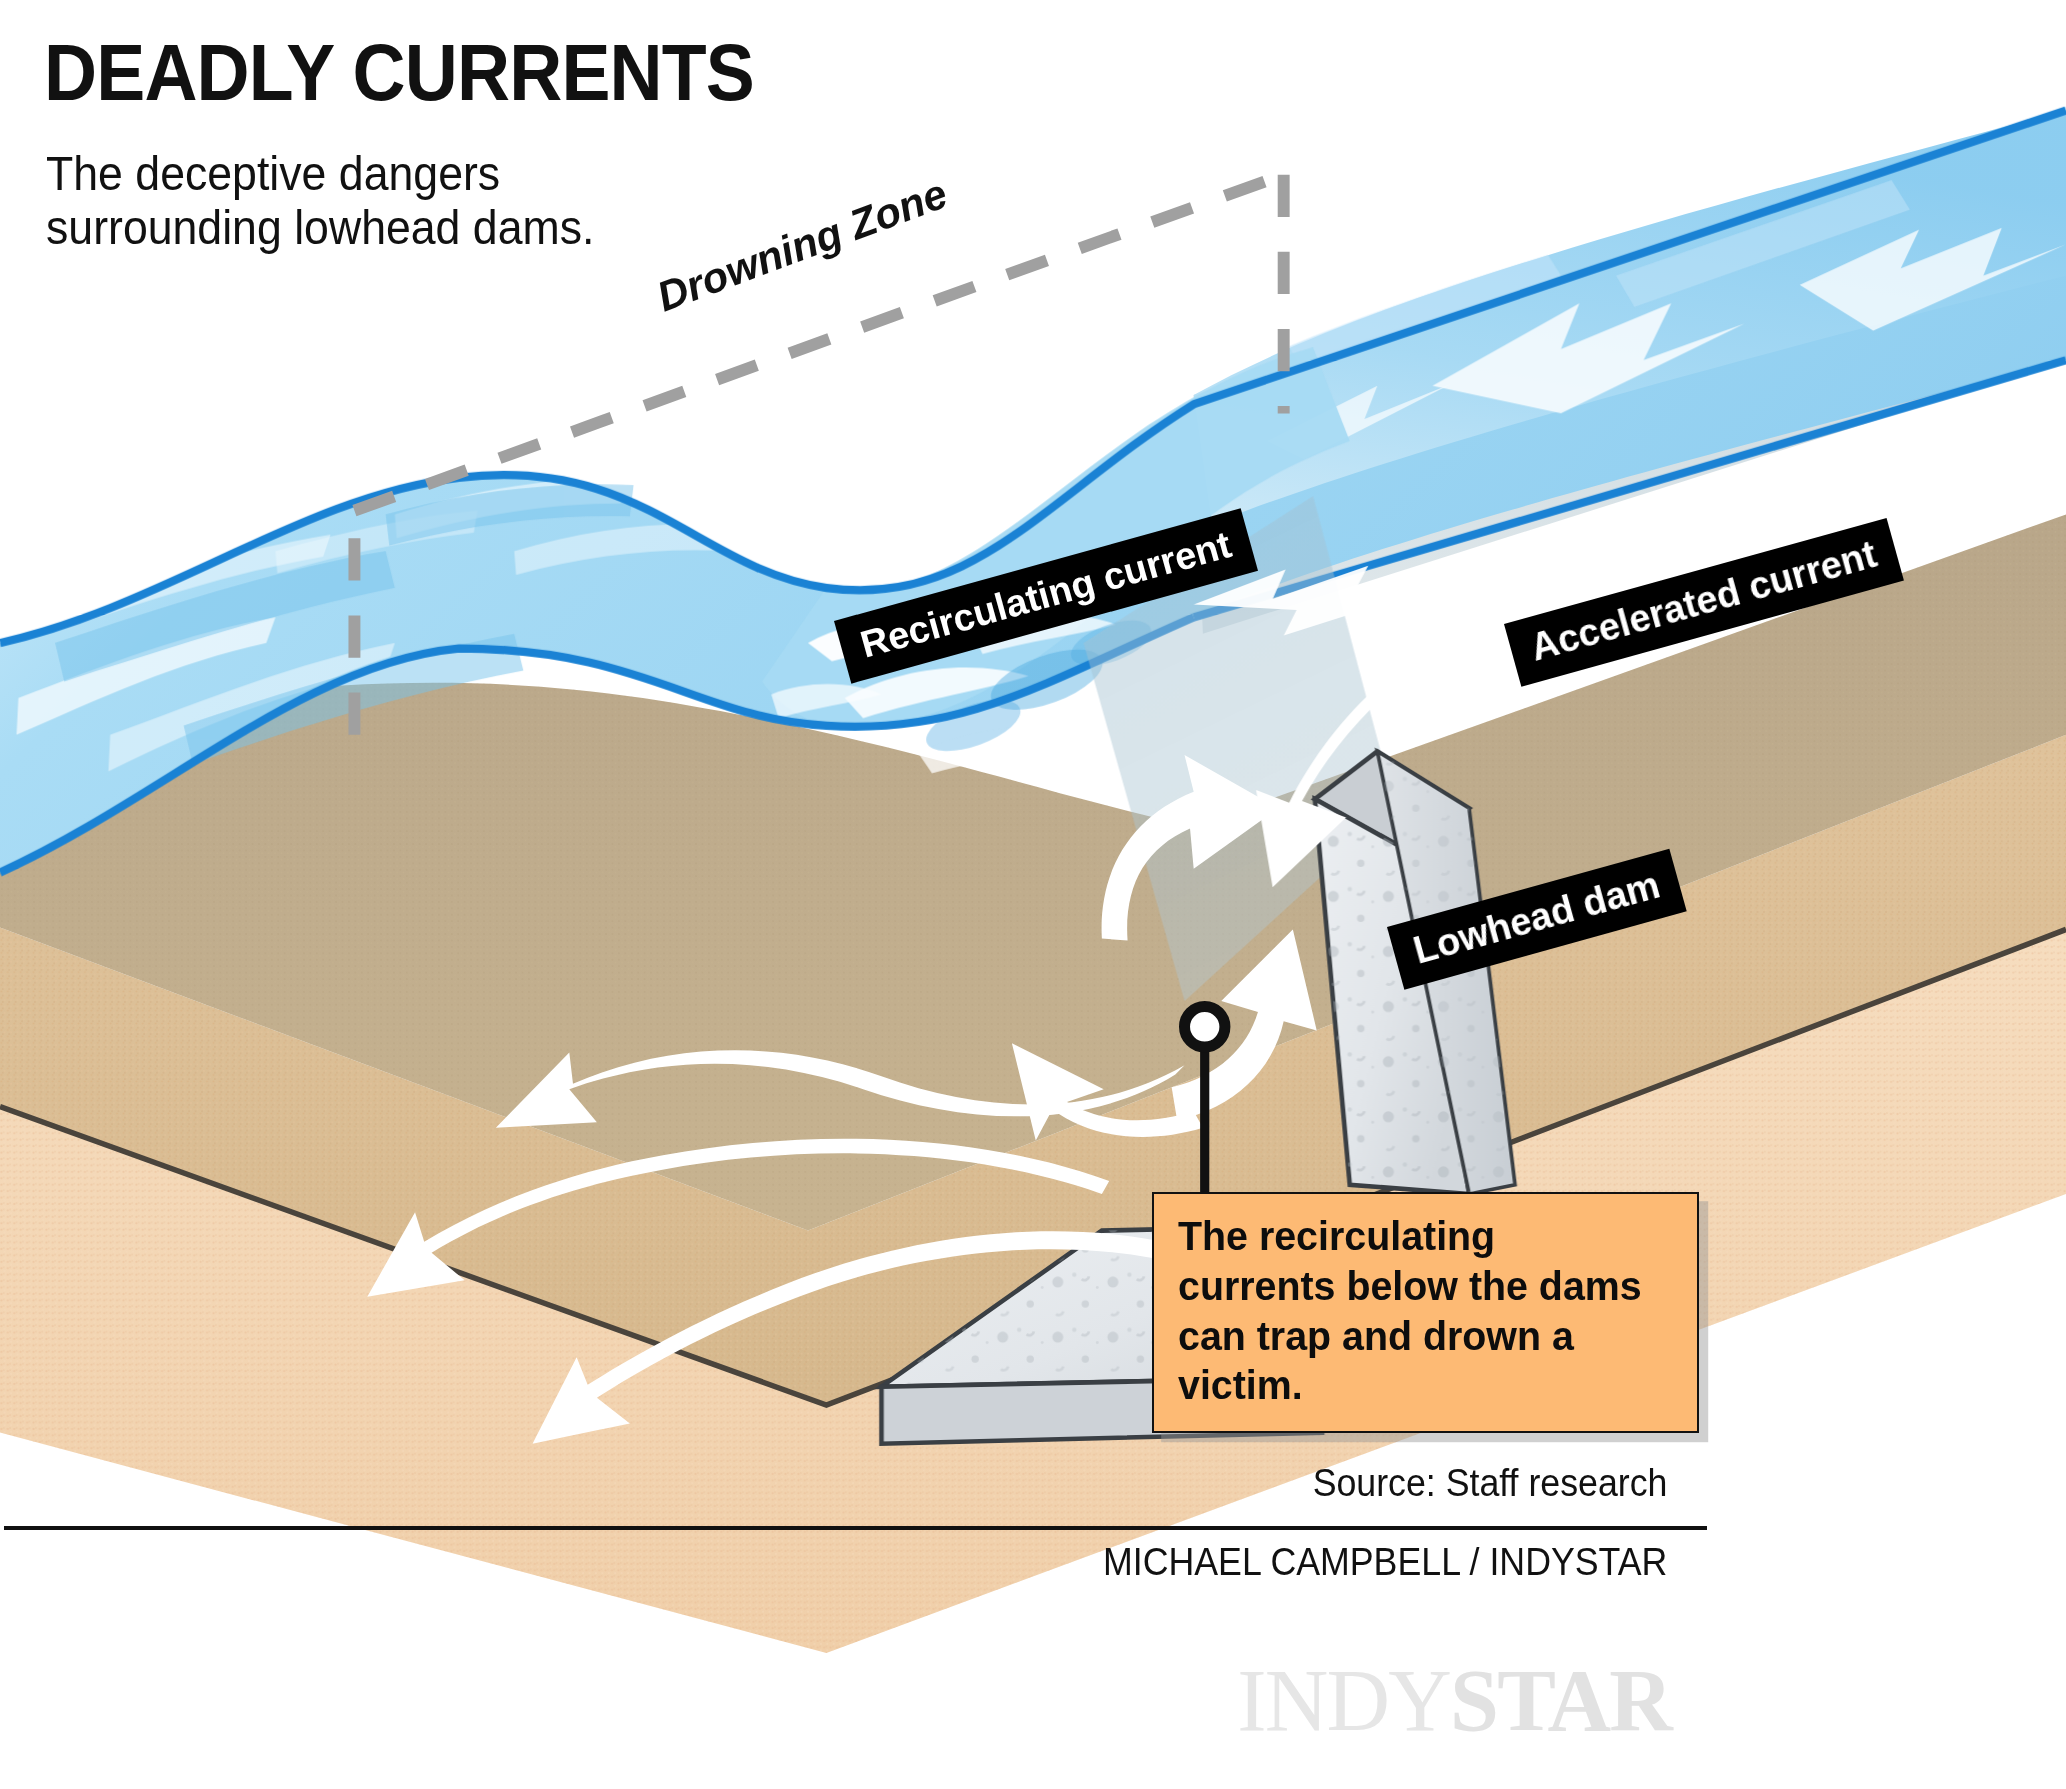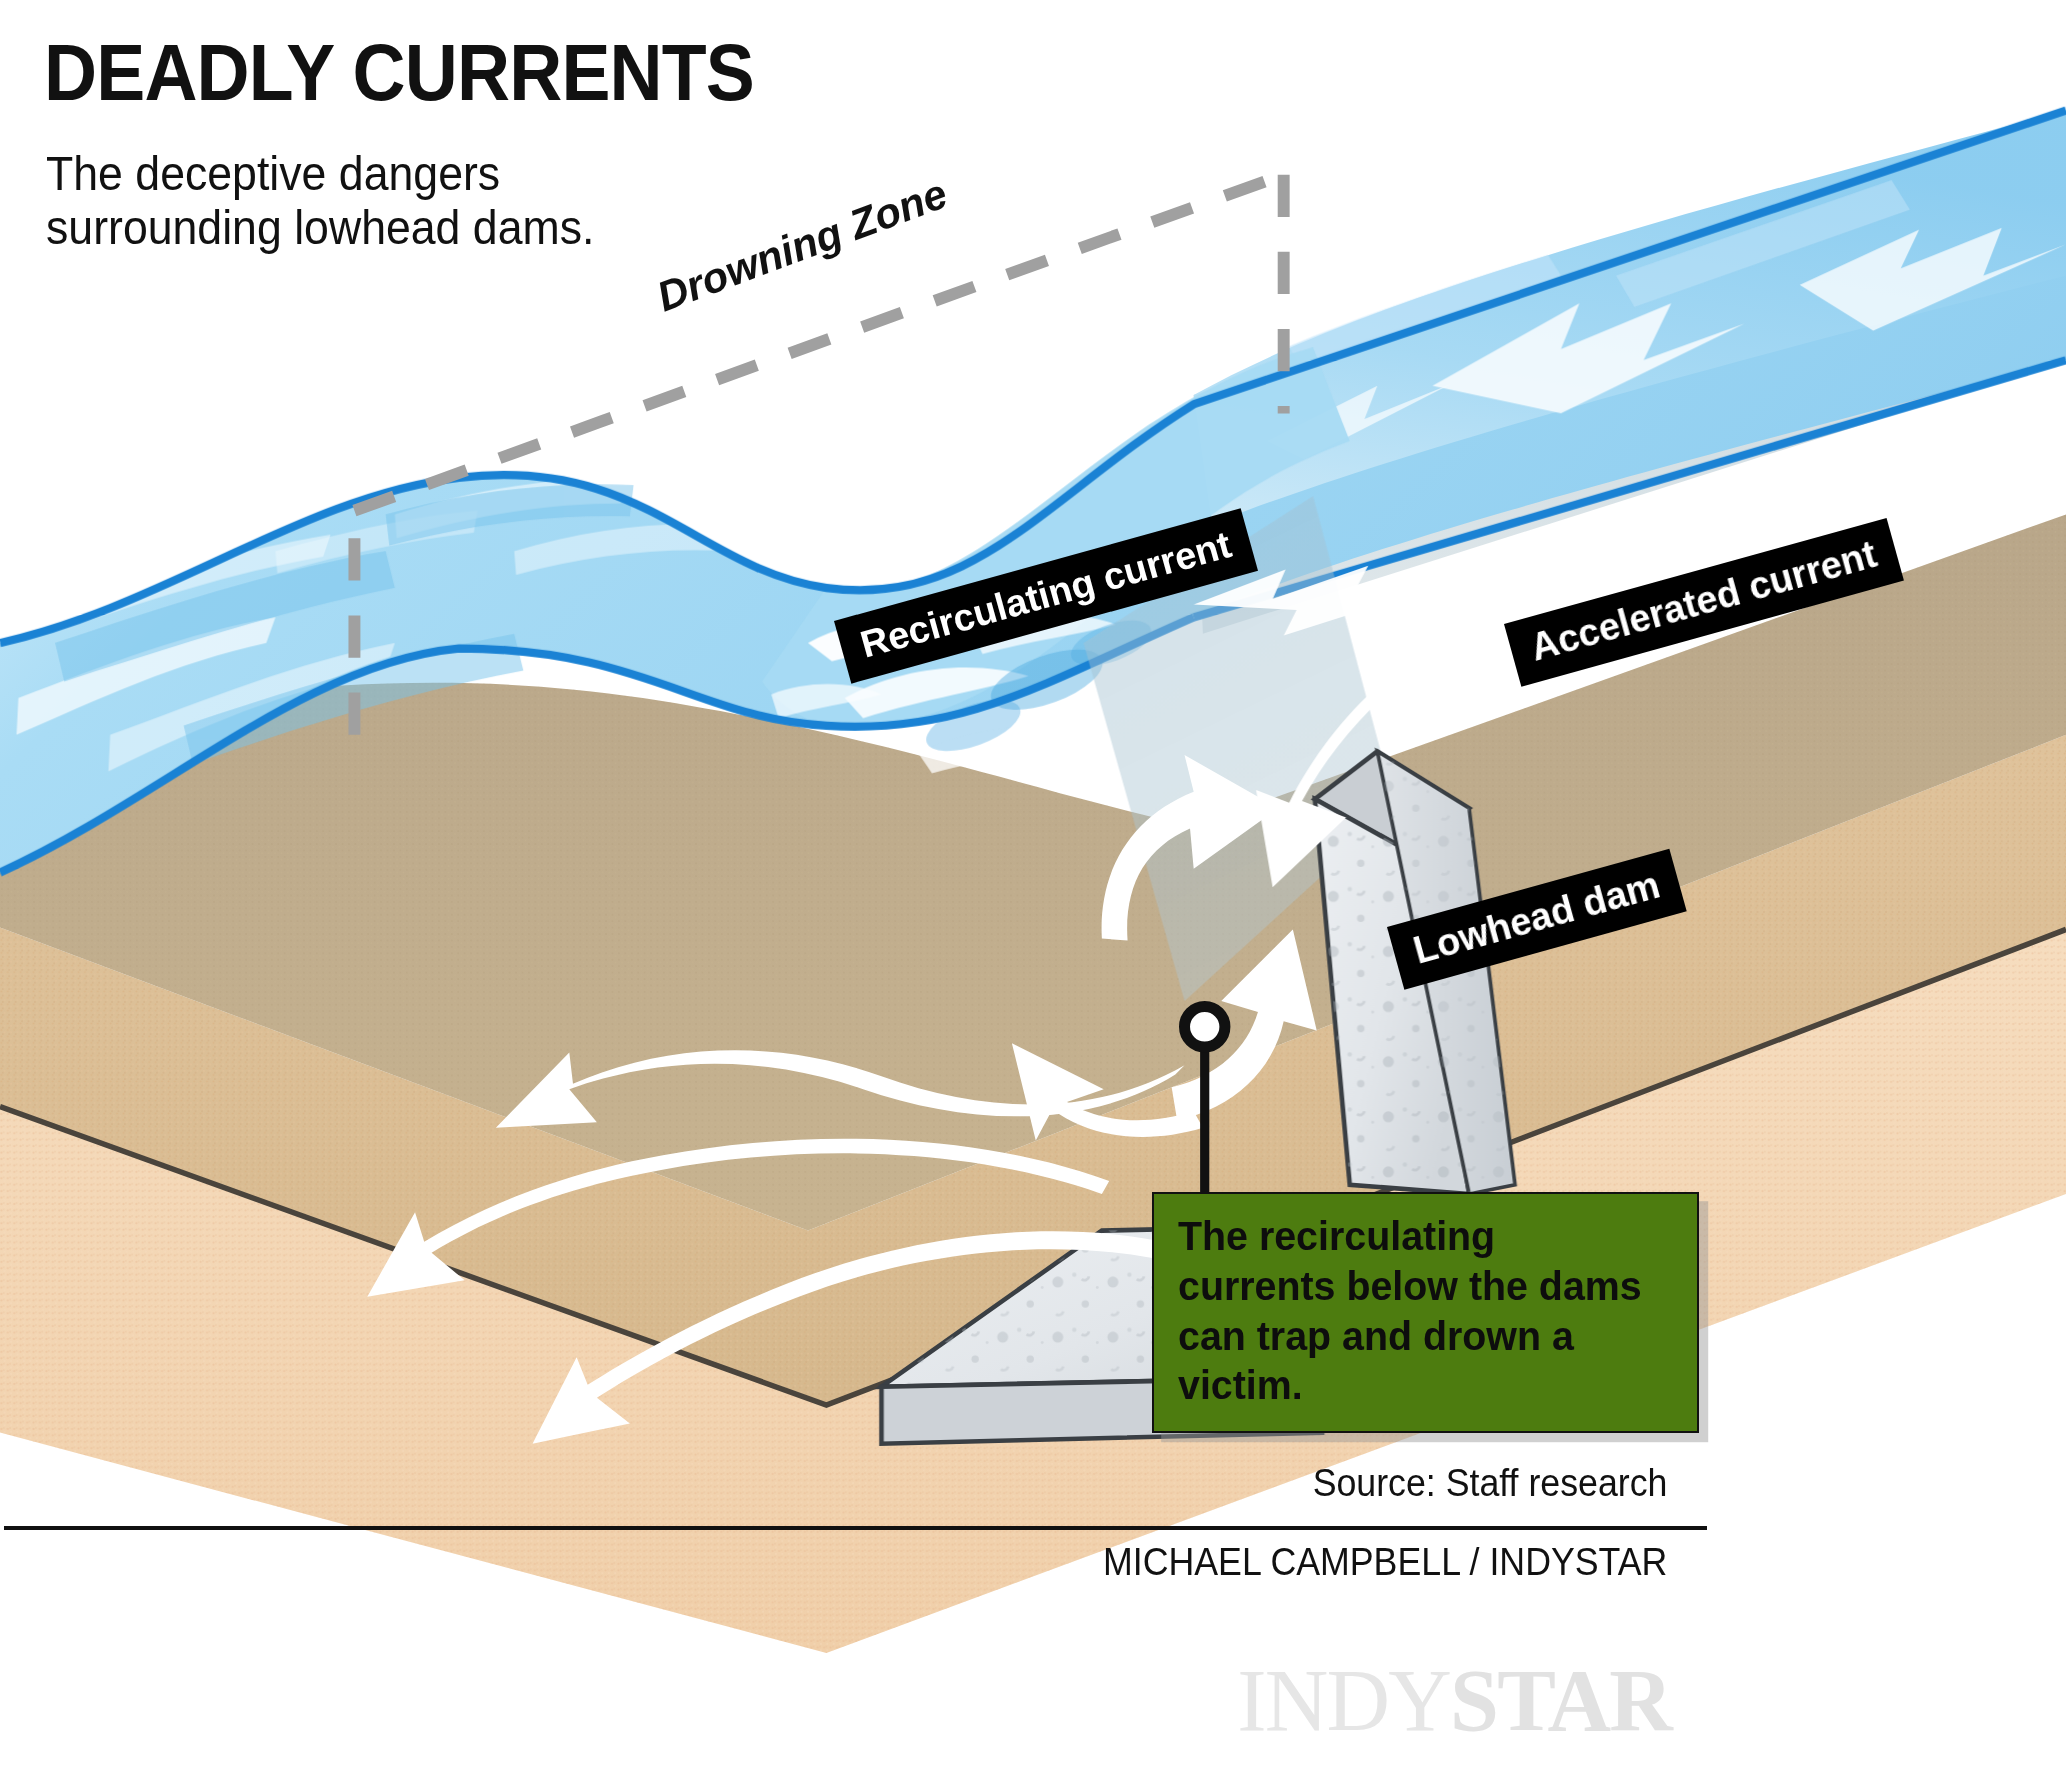--- a/index.html
+++ b/index.html
@@ -43,21 +43,21 @@
     font-size:37px;font-weight:bold;white-space:nowrap;
     padding:12px 20px 14.7px 20px;line-height:1;
   }
   #tag-recirc{left:834px;top:621px;transform:rotate(-15.5deg);transform-origin:left top;font-size:38px;}
   #tag-accel {left:1504px;top:624px;transform:rotate(-15.5deg);transform-origin:left top;font-size:38px;}
   #tag-dam   {left:1387px;top:927px;transform:rotate(-15.5deg);transform-origin:left top;font-size:38px;}
 
   
   .callout{
     position:absolute;left:1152px;top:1192px;width:547px;
-    background:#4d7c0f;border:2.8px solid #111;
+    background:#fdba74;border:2.8px solid #111;
     box-shadow:9.2px 9.2px 0 rgba(150,150,150,.45);
     padding:18.4px 22px 20px 24px;box-sizing:border-box;
   }
   .callout p{
     margin:0;font-size:41px;line-height:1.21;font-weight:bold;color:#0d0d0d;
     transform:scaleX(.96);transform-origin:left top;
   }
 
   
   .source{

